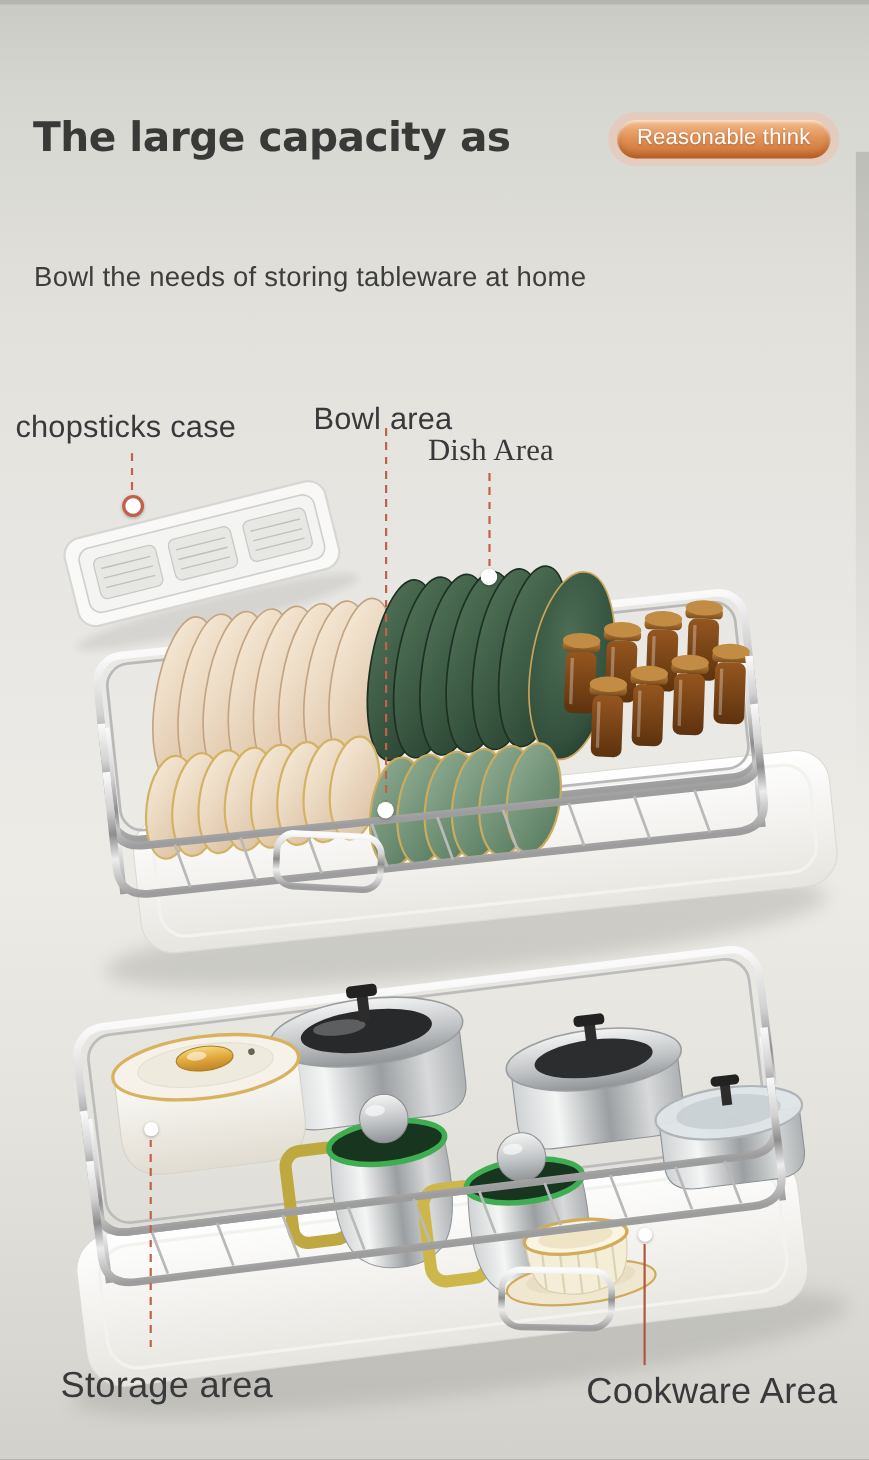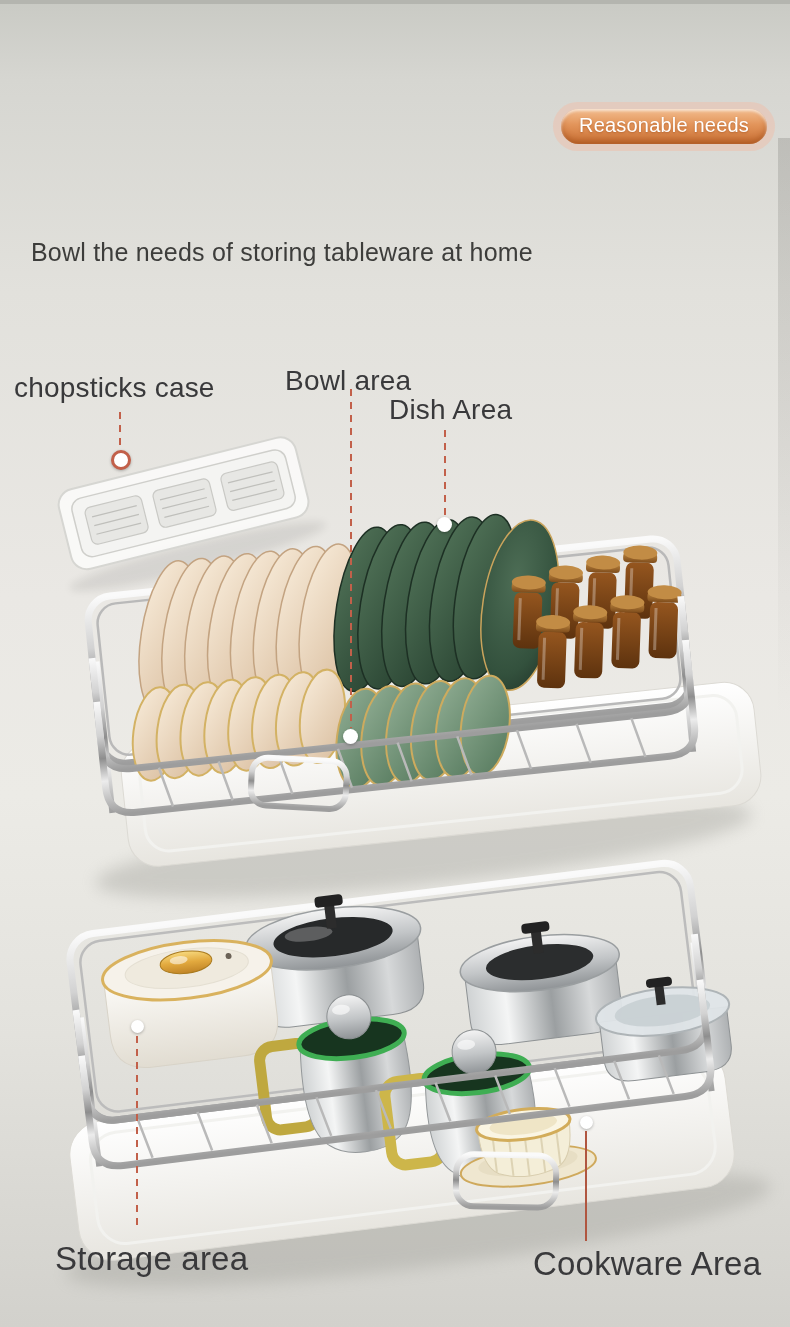--- a/index.html
+++ b/index.html
@@ -31,23 +31,24 @@
   .illustration{position:absolute;left:0;top:0;z-index:1;}
 </style>
 </head>
 <body>
 
 <div class="page">
   <div class="top-edge"></div>
   <div class="right-shade"></div>
 
   <div class="title">
+    <div>The large capacity as</div>
   </div>
   <div class="badge-halo">
-    <div class="badge-pill">Reasonable needs</div>
+    <div class="badge-pill">Reasonable think</div>
   </div>
   <div class="subtitle">Bowl the needs of storing tableware at home</div>
 
   <svg class="illustration" width="790" height="1327" viewBox="0 0 790 1327">
     <defs>
       <linearGradient id="gChrome" x1="0" y1="0" x2="0" y2="1">
         <stop offset="0" stop-color="#fafafa"></stop>
           <stop offset=".3" stop-color="#d2d2d2"></stop>
         <stop offset=".5" stop-color="#8e8e8e"></stop>
           <stop offset=".7" stop-color="#ececec"></stop>
@@ -314,21 +315,21 @@
   </svg>
 
   <div class="callout" style="left:14px;top:372px;">chopsticks case</div>
   <div class="leader" style="left:119px;top:412px;height:36px;"></div>
   <div class="dot ring" style="left:111px;top:450px;width:14px;height:14px;"></div>
 
   <div class="callout" style="left:285px;top:365px;">Bowl area</div>
   <div class="leader" style="left:350px;top:389px;height:339px;"></div>
   <div class="dot" style="left:343px;top:729px;width:15px;height:15px;"></div>
 
-  <div class="callout" style="left:389px;top:394px;">Dish Area</div>
+  <div class="callout" style="left:389px;top:394px;font-family:Liberation Serif, serif;">Dish Area</div>
   <div class="leader" style="left:444px;top:430px;height:86px;"></div>
   <div class="dot" style="left:437px;top:517px;width:15px;height:15px;"></div>
 
   <div class="dot" style="left:131px;top:1020px;width:13px;height:13px;"></div>
   <div class="leader" style="left:136px;top:1036px;height:192px;"></div>
   <div class="callout big" style="left:55px;top:1240px;">Storage area</div>
 
   <div class="dot" style="left:580px;top:1116px;width:13px;height:13px;"></div>
   <div class="leader solid" style="left:585px;top:1131px;height:110px;"></div>
   <div class="callout big" style="left:533px;top:1245px;">Cookware Area</div>

